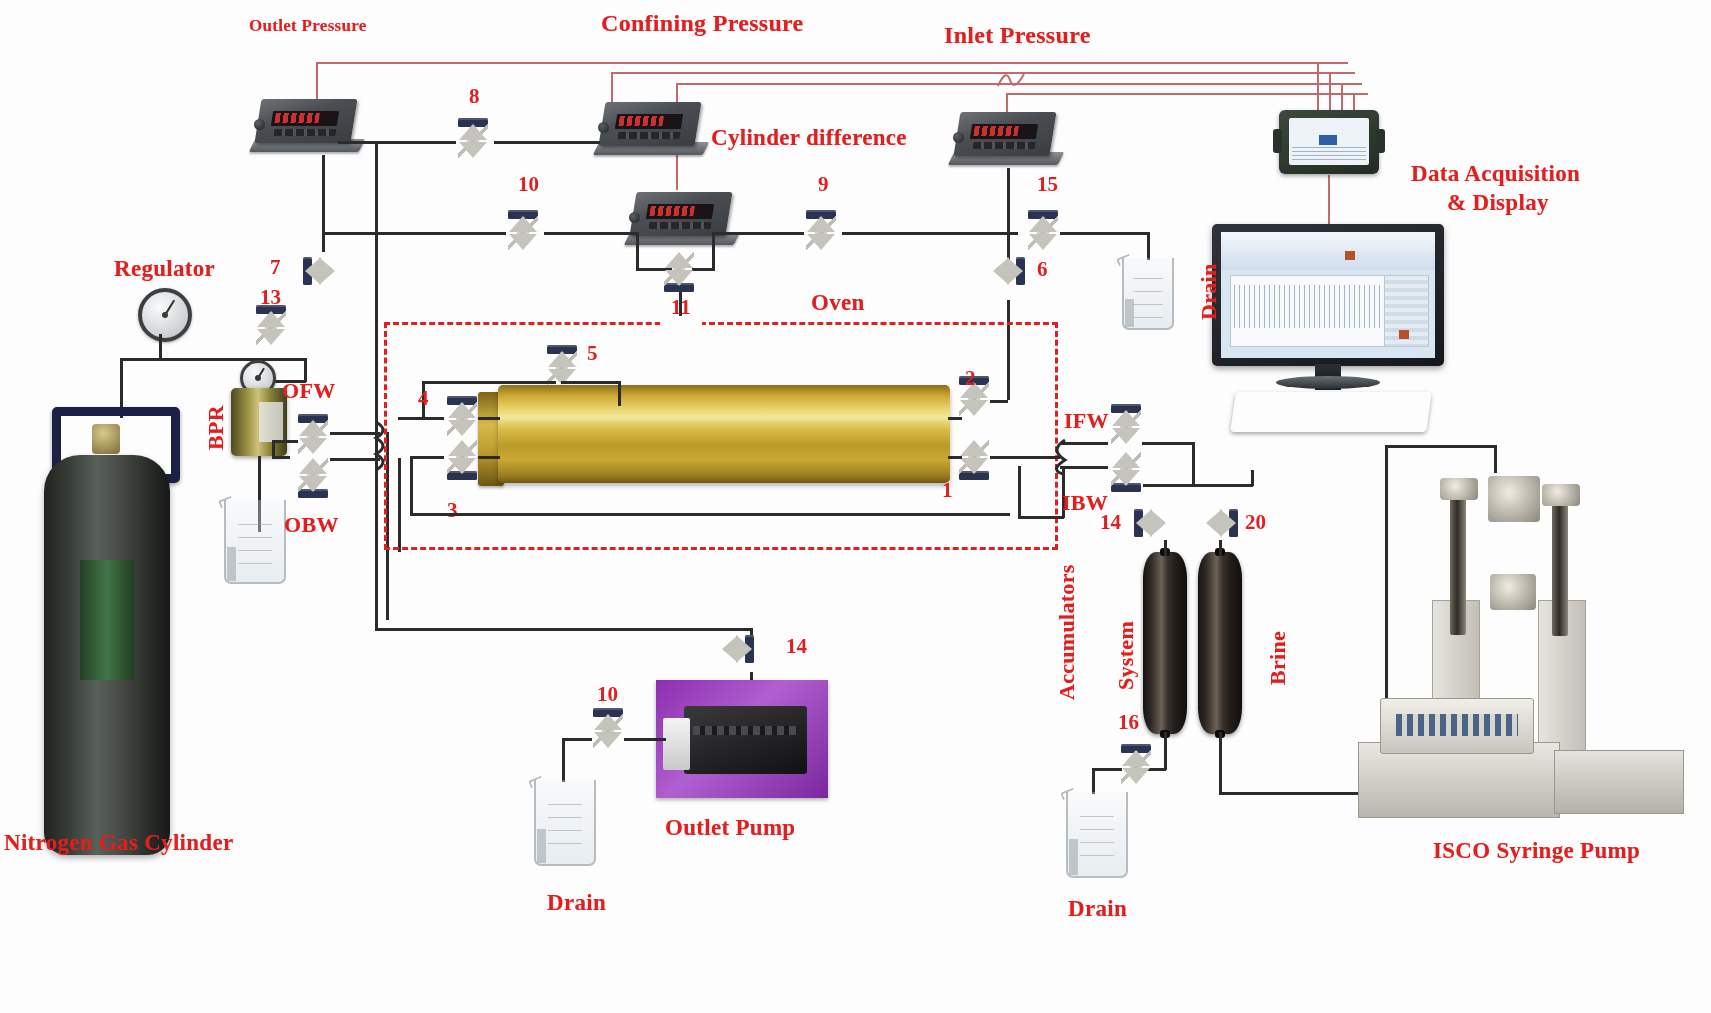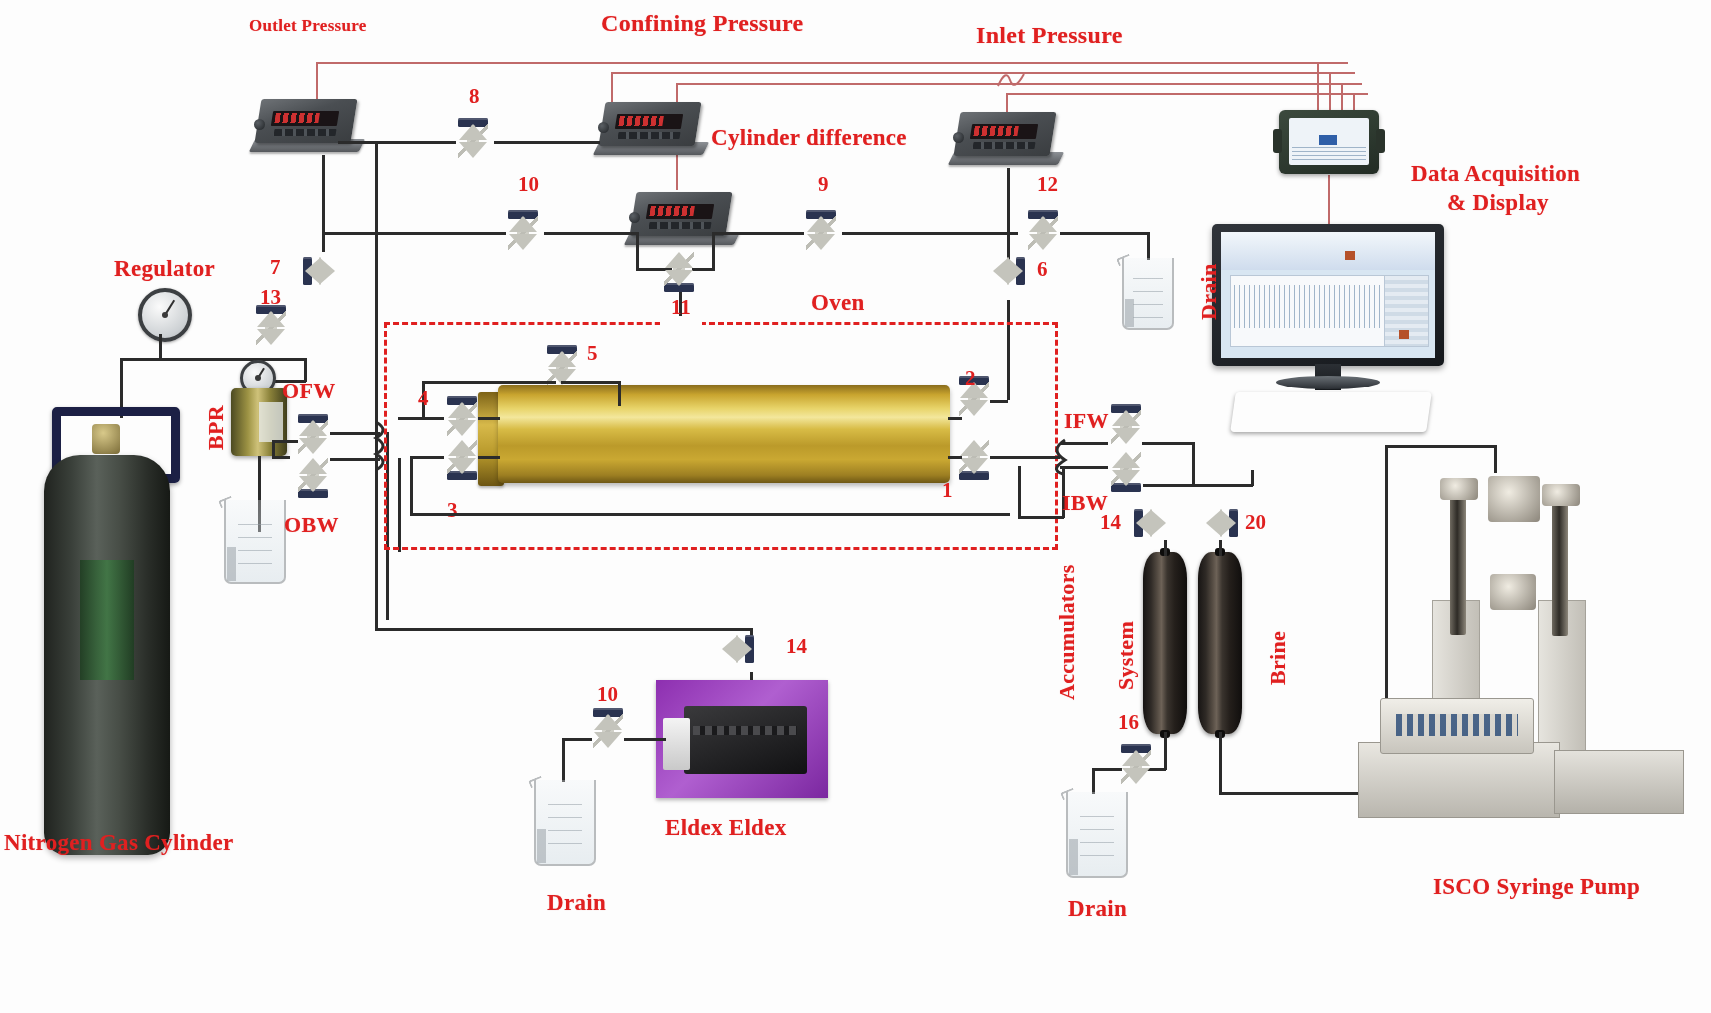--- a/index.html
+++ b/index.html
@@ -207,21 +207,21 @@
   <div class="sig sigv" style="left:1329px;top:72px;height:40px;"></div>
   <div class="sig sigv" style="left:1341px;top:83px;height:29px;"></div>
   <div class="sig sigv" style="left:1353px;top:93px;height:19px;"></div>
 
   <div class="sig sigv" style="left:1328px;top:175px;height:50px;"></div>
 
   <div class="sig sigh" style="left:1372px;top:147px;width:0px;"></div>
 
   <div class="lbl" style="left:249px;top:16px;font-size:17px;">Outlet Pressure</div>
   <div class="lbl" style="left:601px;top:10px;font-size:24px;">Confining Pressure</div>
-  <div class="lbl" style="left:944px;top:22px;font-size:24px;margin-left:32px;">Inlet Pressure</div>
+  <div class="lbl" style="left:944px;top:22px;font-size:24px;">Inlet Pressure</div>
   <div class="lbl" style="left:711px;top:125px;font-size:23px;">Cylinder difference</div>
   <div class="lbl" style="left:1411px;top:161px;font-size:23px;">Data Acquisition</div>
   <div class="lbl" style="left:1447px;top:190px;font-size:23px;">&amp; Display</div>
 
   <div class="meter" style="left:252px;top:95px;">
     <div class="base"></div>
     <div class="body"></div>
     <div class="knob"></div>
     <div class="screen">
         <div class="digits"></div>
@@ -341,21 +341,21 @@
   </div>
   <div class="vnum" style="left:671px;top:295px;">11</div>
 
   <div class="valve htop" style="left:1026px;top:210px;">
     <div class="handle"></div>
     <div class="stem"></div>
     <div class="bow">
         <div class="bowtie"></div>
       </div>
   </div>
-  <div class="vnum" style="left:1037px;top:172px;">12</div>
+  <div class="vnum" style="left:1037px;top:172px;">15</div>
 
   <div class="valve hright" style="left:991px;top:248px;">
     <div class="handle"></div>
     <div class="bow">
         <div class="bowtieH"></div>
       </div>
   </div>
   <div class="vnum" style="left:1037px;top:257px;">6</div>
 
   <div class="beaker" style="left:1122px;top:258px;width:52px;height:72px;">
@@ -621,42 +621,42 @@
     <div class="head" style="left:100px;top:8px;width:38px;height:22px;"></div>
     <div class="head" style="left:202px;top:14px;width:38px;height:22px;"></div>
     <div class="head" style="left:148px;top:6px;width:52px;height:46px;"></div>
     <div class="head" style="left:150px;top:104px;width:46px;height:36px;"></div>
     <div class="base1" style="left:18px;top:272px;width:200px;height:74px;"></div>
     <div class="base2" style="left:214px;top:280px;width:128px;height:62px;"></div>
     <div class="ctrl" style="left:40px;top:228px;width:152px;height:54px;">
       <div class="pan"></div>
     </div>
   </div>
-  <div class="lbl" style="left:1433px;top:838px;font-size:23px;margin-top:36px;">ISCO Syringe Pump</div>
+  <div class="lbl" style="left:1433px;top:838px;font-size:23px;">ISCO Syringe Pump</div>
 
   <div class="pipe pv" style="left:375px;top:431px;height:200px;"></div>
   <div class="pipe ph" style="left:375px;top:628px;width:378px;"></div>
   <div class="pipe pv" style="left:750px;top:628px;height:20px;"></div>
   <div class="pipe pv" style="left:750px;top:672px;height:22px;"></div>
 
   <div class="valve hright" style="left:720px;top:626px;">
     <div class="handle"></div>
     <div class="bow">
         <div class="bowtieH"></div>
       </div>
   </div>
   <div class="vnum" style="left:766px;top:634px;margin-left:20px;">14</div>
 
   <div class="eldex" style="left:656px;top:680px;width:172px;height:118px;">
     <div class="blk">
       <div class="slot"></div>
     </div>
     <div class="wht"></div>
   </div>
-  <div class="lbl" style="left:665px;top:815px;font-size:23px;">Eldex Eldex</div>
+  <div class="lbl" style="left:665px;top:815px;font-size:23px;">Outlet Pump</div>
 
   <div class="valve htop" style="left:591px;top:708px;">
     <div class="handle"></div>
     <div class="stem"></div>
     <div class="bow">
         <div class="bowtie"></div>
       </div>
   </div>
   <div class="vnum" style="left:597px;top:682px;">10</div>
   <div class="pipe ph" style="left:624px;top:738px;width:42px;"></div>

